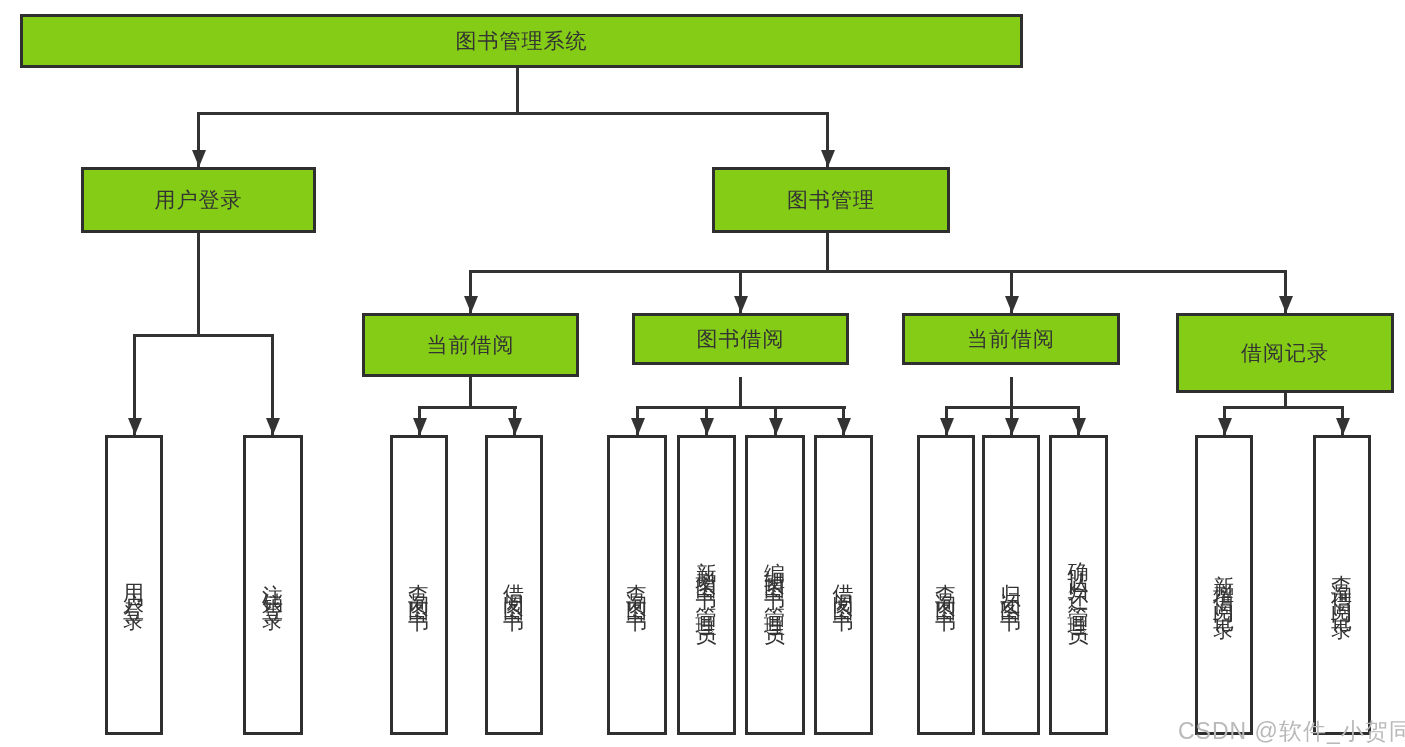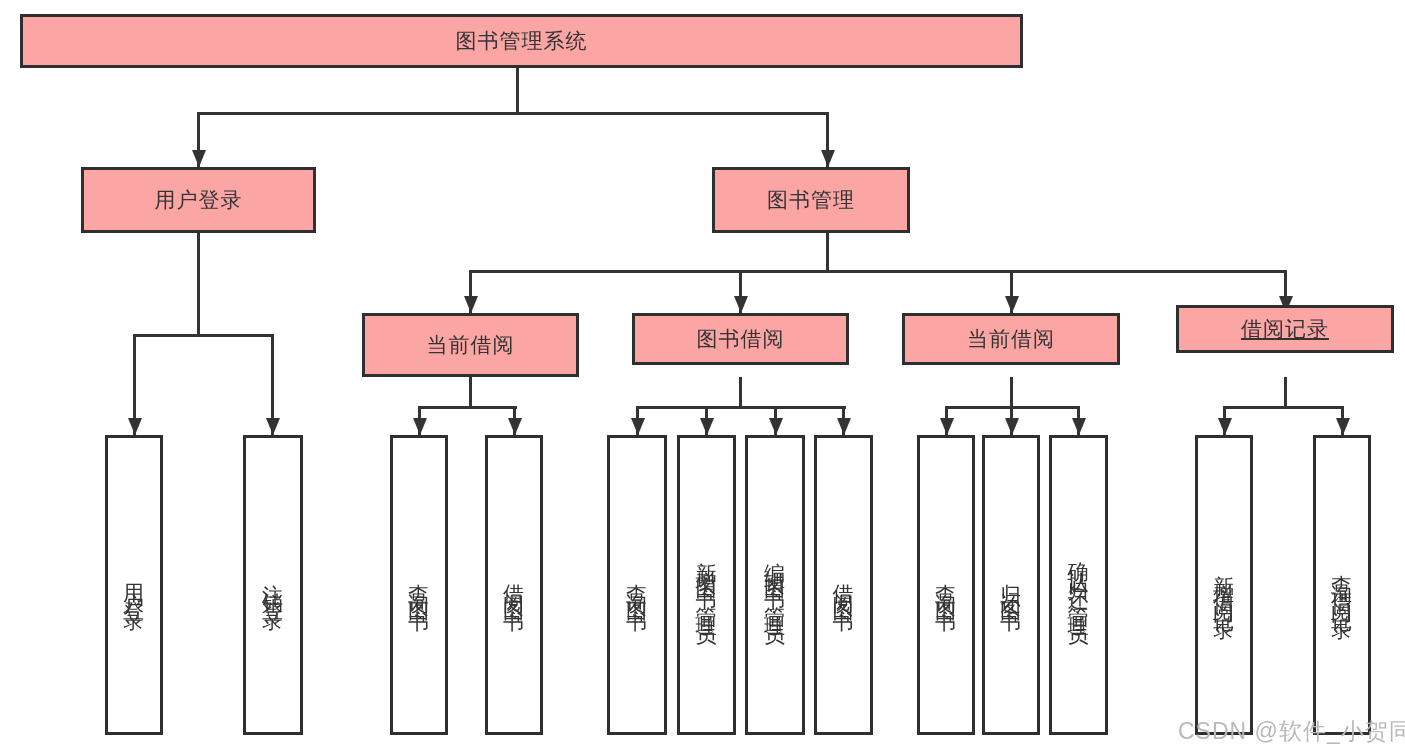--- a/index.html
+++ b/index.html
@@ -8,21 +8,21 @@
     position: relative;
     width: 1405px;
     height: 747px;
     background: #ffffff;
     font-family: "Liberation Sans", "DejaVu Sans", sans-serif;
     overflow: hidden;
   }
   .node {
     position: absolute;
     border: 3px solid #2f2f2f;
-    background: #fca5a5;
+    background: #84cc16;
     display: flex;
     align-items: center;
     justify-content: center;
     color: #333333;
     font-size: 21px;
     letter-spacing: 1px;
     z-index: 1;
   }
   .leaf {
     position: absolute;
@@ -79,21 +79,21 @@
   </div>
 
   <div class="vline" style="left:516px; top:68px; height:46px;"></div>
   <div class="hline" style="left:197px; top:112px; width:631px;"></div>
   <div class="arrow" style="left:197px; top:112px; height:55px;"></div>
   <div class="arrow" style="left:826px; top:112px; height:55px;"></div>
 
   <div class="node" style="left:81px; top:167px; width:235px; height:66px;">
     <span>用户登录</span>
   </div>
-  <div class="node" style="left:712px; top:167px; width:198px; height:66px;text-align:center;">
+  <div class="node" style="left:712px; top:167px; width:238px; height:66px;text-align:center;">
     <span>图书管理</span>
   </div>
 
   <div class="vline" style="left:197px; top:233px; height:104px;"></div>
   <div class="hline" style="left:133px; top:334px; width:141px;"></div>
   <div class="arrow" style="left:133px; top:334px; height:101px;"></div>
   <div class="arrow" style="left:271px; top:334px; height:101px;"></div>
 
   <div class="vline" style="left:826px; top:233px; height:40px;"></div>
   <div class="hline" style="left:469px; top:270px; width:818px;"></div>
@@ -104,21 +104,21 @@
 
   <div class="node" style="left:362px; top:313px; width:217px; height:64px;">
     <span>当前借阅</span>
   </div>
   <div class="node" style="left:632px; top:313px; width:217px; height:52px;">
     <span>图书借阅</span>
   </div>
   <div class="node" style="left:902px; top:313px; width:218px; height:52px;">
     <span>当前借阅</span>
   </div>
-  <div class="node" style="left:1176px; top:305px; width:218px; height:48px;text-decoration:underline;">
+  <div class="node" style="left:1176px; top:313px; width:218px; height:80px;">
     <span>借阅记录</span>
   </div>
 
   <div class="vline" style="left:469px; top:377px; height:32px;"></div>
   <div class="hline" style="left:418px; top:406px; width:99px;"></div>
   <div class="arrow" style="left:418px; top:406px; height:29px;"></div>
   <div class="arrow" style="left:513px; top:406px; height:29px;"></div>
 
   <div class="vline" style="left:739px; top:377px; height:32px;"></div>
   <div class="hline" style="left:636px; top:406px; width:210px;"></div>

